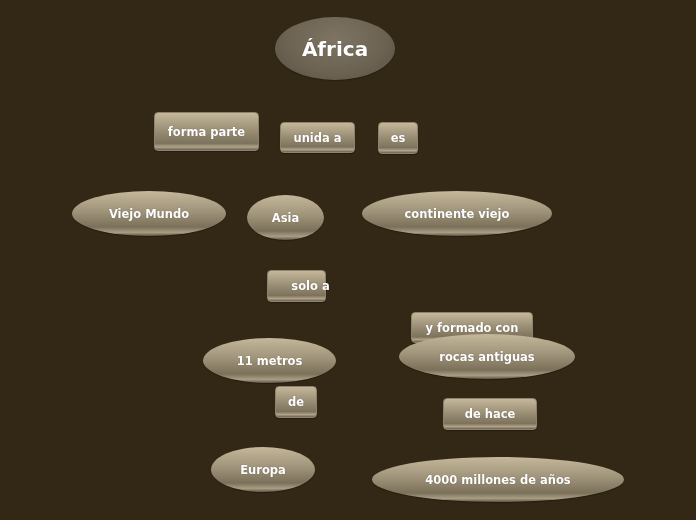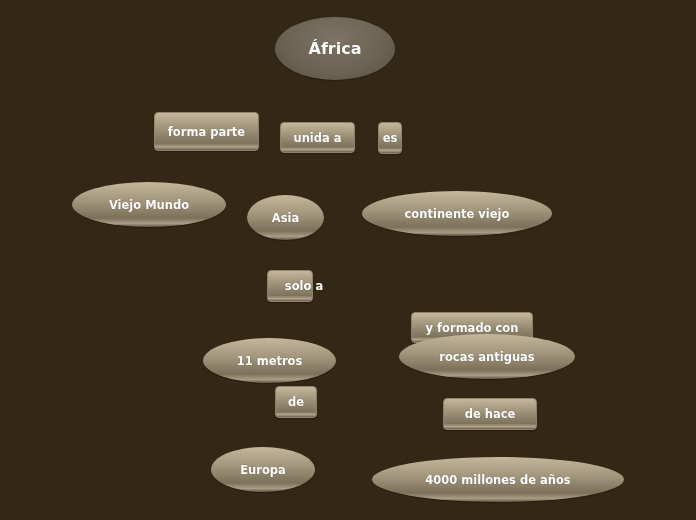--- a/index.html
+++ b/index.html
@@ -23,43 +23,43 @@
     box-shadow: 0 1px 1px rgba(0,0,0,0.3);
   }
   .rect {
     border-radius: 4px;
     background: linear-gradient(to bottom, #c4b79a 0%, #a0947b 40%, #7d725b 82%, #b0a48a 92%, #6a604e 100%);
     border: 1px solid #8e836c;
     box-shadow: 0 1px 1px rgba(0,0,0,0.3);
   }
   .main {
     background: radial-gradient(ellipse at 50% 35%, #7e7464 0%, #6b6252 60%, #554d40 100%);
-    font-size: 16px;
+    font-size: 20px;
   }
 </style>
 </head>
 <body>
 
 <div>
 
   <div class="node ellipse main" style="left:275px;top:17px;width:120px;height:63px;">África</div>
 
   <div class="node rect" style="left:154px;top:112px;width:105px;height:39px;">forma parte</div>
 
   <div class="node rect" style="left:280px;top:122px;width:75px;height:31px;">unida a</div>
 
-  <div class="node rect" style="left:378px;top:122px;width:24px;height:32px;">es</div>
+  <div class="node rect" style="left:378px;top:122px;width:40px;height:32px;">es</div>
 
-  <div class="node ellipse" style="left:72px;top:182px;width:154px;height:45px;text-align:center;">Viejo Mundo</div>
+  <div class="node ellipse" style="left:72px;top:191px;width:154px;height:45px;text-align:center;">Viejo Mundo</div>
 
   <div class="node ellipse" style="left:247px;top:195px;width:77px;height:45px;">Asia</div>
 
   <div class="node ellipse" style="left:362px;top:191px;width:190px;height:45px;">continente viejo</div>
 
-  <div class="node rect" style="left:267px;top:270px;width:46px;height:32px;padding-left:28px;">solo a</div>
+  <div class="node rect" style="left:267px;top:270px;width:59px;height:32px;padding-left:28px;">solo a</div>
 
   <div class="node rect" style="left:411px;top:264px;width:122px;height:31px;margin-top:48px;">y formado con</div>
 
   <div class="node ellipse" style="left:203px;top:338px;width:133px;height:45px;">11 metros</div>
 
   <div class="node ellipse" style="left:399px;top:334px;width:176px;height:45px;">rocas antiguas</div>
 
   <div class="node rect" style="left:275px;top:386px;width:42px;height:32px;">de</div>
 
   <div class="node rect" style="left:443px;top:398px;width:94px;height:32px;">de hace</div>

